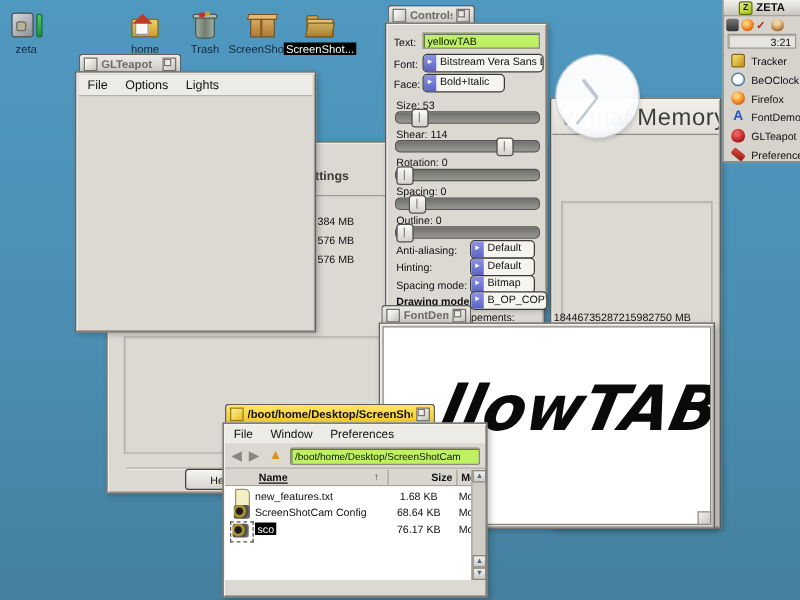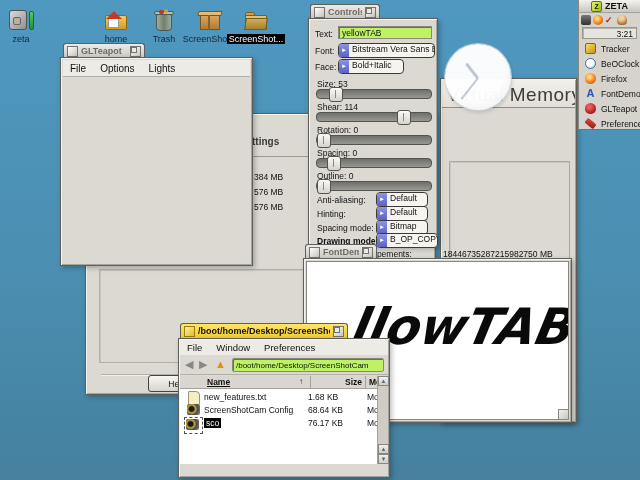--- a/index.html
+++ b/index.html
@@ -58,21 +58,21 @@
   
   #beoclock{position:absolute;left:445px;top:44px;width:66px;height:66px;border-radius:50%;
             background:radial-gradient(circle at 45% 40%, #ffffff 55%, #f3f5f7 75%, #dde2e8 100%);
             box-shadow:0 0 0 1px rgba(205,210,216,.9),1px 2px 4px rgba(0,0,0,.18);opacity:.97;}
   .hand{position:absolute;left:33px;top:33px;transform-origin:0 50%;background:#c3c9d3;border-radius:2px;}
   
   .tp{position:absolute;border-radius:50%;}
   
   .trow{position:absolute;left:0;width:100%;height:13px;}
   .cellname{position:absolute;left:24px;top:1px;font-size:8.5px;color:#101010;white-space:nowrap;}
-  .cellsize{position:absolute;left:128px;top:1px;width:54px;text-align:left;font-size:8.5px;color:#101010;}
+  .cellsize{position:absolute;left:128px;top:1px;width:54px;text-align:center;font-size:8.5px;color:#101010;}
   .cellmod{position:absolute;left:187px;top:1px;width:11px;overflow:hidden;font-size:8.5px;color:#101010;}
   .fic{position:absolute;left:7px;top:0px;}
 </style>
 </head>
 <body>
 
 <div id="stage">
 
   <div class="dicon" style="left:-7px;">
     <div class="dart">

